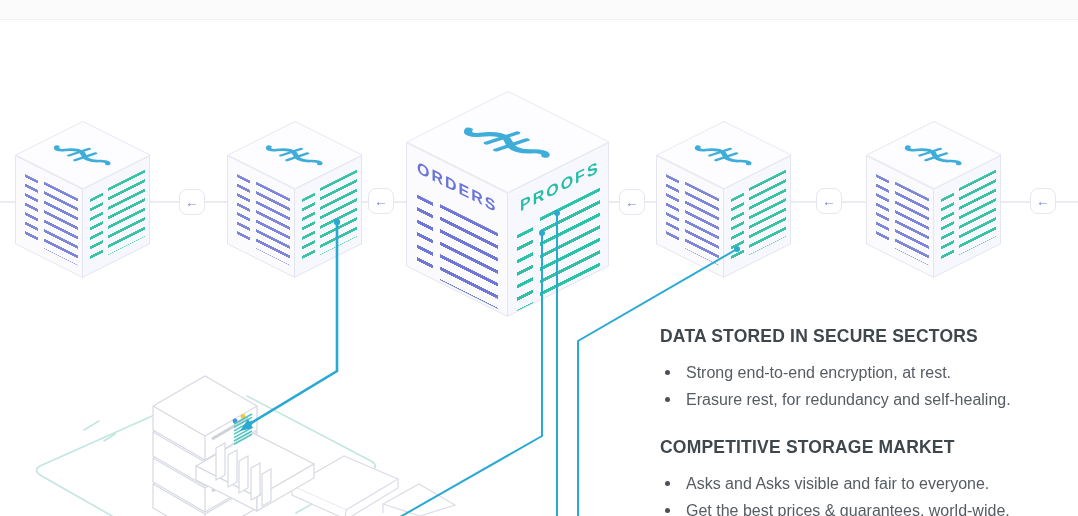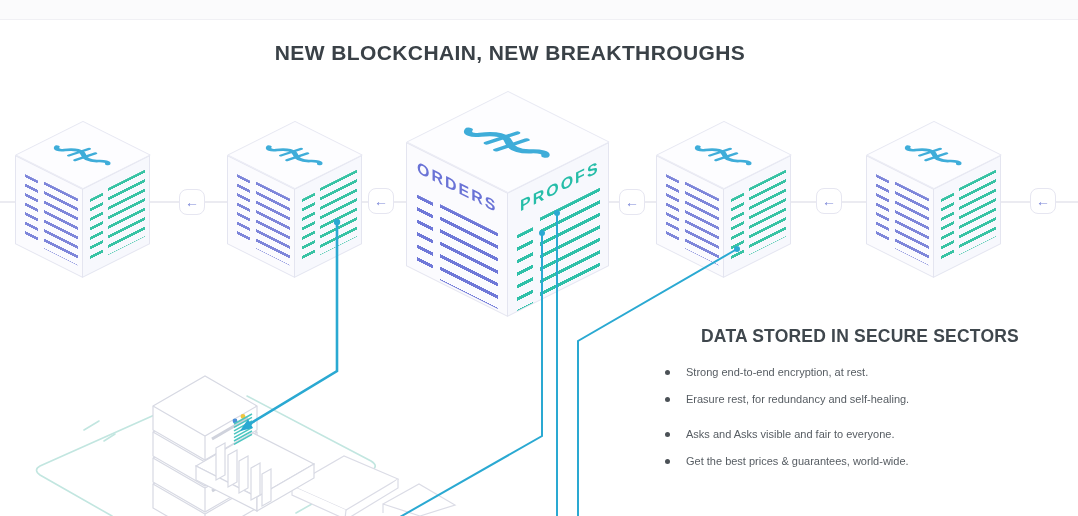--- a/index.html
+++ b/index.html
@@ -61,36 +61,35 @@
 
   
   .conn { position:absolute; z-index:4; width:26px; height:26px; background:#fff;
           border:1px solid #e6e6f1; border-radius:8px; display:flex;
           align-items:center; justify-content:center; }
   .conn span { color:#7d88d8; font-size:14px; font-weight:700; line-height:1; }
 
   
   .copy { position:absolute; left:660px; top:326px; width:408px; z-index:6; }
   .copy h2 { font-size:17.5px; line-height:21px; font-weight:700; color:#3f474d;
-             letter-spacing:0.2px;margin-left:41px; }
+             letter-spacing:0.2px; }
   .copy h2.second { margin-top:28px; }
   .copy ul { list-style:none; margin-top:16px; }
   .copy li { position:relative; padding-left:26px; margin-bottom:8px;
-             font-size:11px; line-height:19px; color:#565c62; }
+             font-size:16px; line-height:19px; color:#565c62; }
   .dot { position:absolute; left:5px; top:7px; width:5px; height:5px;
          border-radius:50%; background:#4b5156; }
 </style>
 </head>
 <body>
 
 <div class="stage">
 
   <div class="topbar"></div>
 
-  <h1 class="title">NEW BLOCKCHAIN, NEW BREAKTHROUGHS</h1>
 
   <svg class="layer under" width="1078" height="516">
     <g>
       <path d="M0,202 H1078" stroke="#e5e5ec" stroke-width="1.3" fill="none"></path>
     </g>
     <g stroke="#c2e6e0" stroke-width="1.6" fill="none" stroke-linecap="round">
       <path d="M215,388 L40,466 Q33,470 40,475 L112,516"></path>
       <path d="M247,396 L371,461 Q379,466 372,470 L296,513"></path>
       <path d="M84,430 L99,421"></path>
       <path d="M104,441 L115,434"></path>
@@ -261,20 +260,21 @@
     <ul>
       <li>
         <span class="dot"></span>
         <span>Strong end-to-end encryption, at rest.</span>
       </li>
       <li>
         <span class="dot"></span>
         <span>Erasure rest, for redundancy and self-healing.</span>
       </li>
     </ul>
+    <h2 class="second">COMPETITIVE STORAGE MARKET</h2>
     <ul>
       <li>
         <span class="dot"></span>
         <span>Asks and Asks visible and fair to everyone.</span>
       </li>
       <li>
         <span class="dot"></span>
         <span>Get the best prices &amp; guarantees, world-wide.</span>
       </li>
     </ul>

